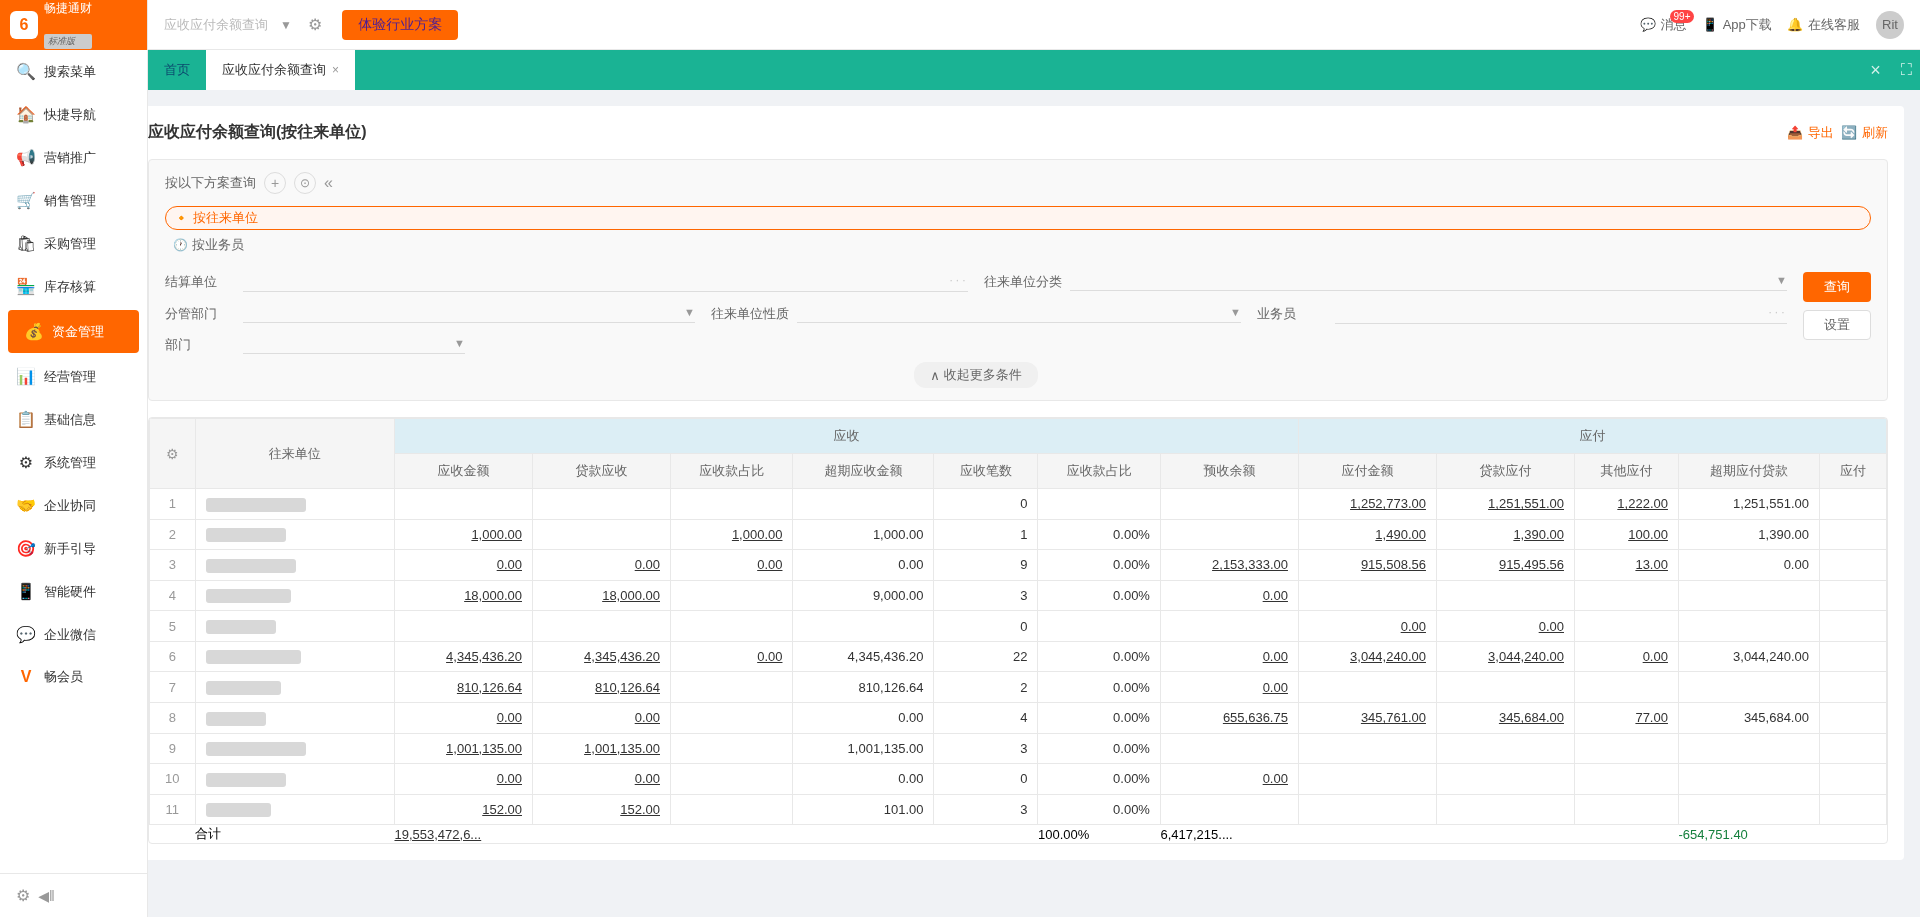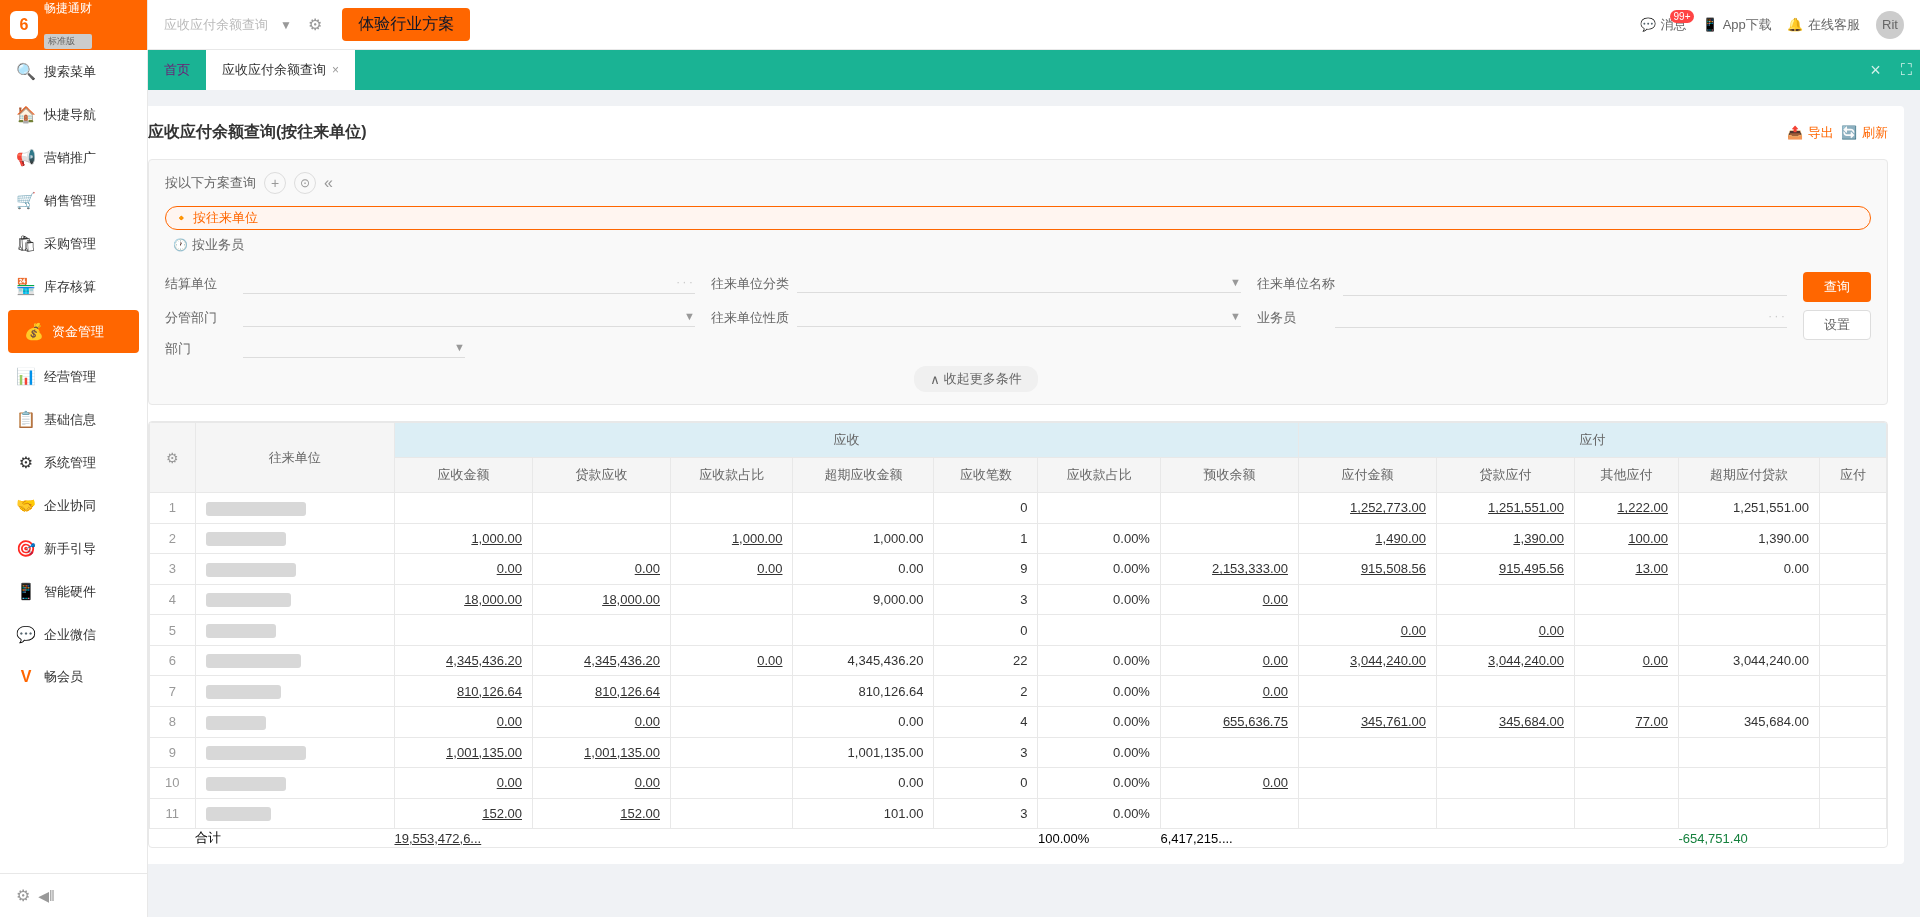--- a/index.html
+++ b/index.html
@@ -8,21 +8,21 @@
     
     .sidebar {
       position: fixed; left: 0; top: 0; width: 148px; height: 100%; background: #fff;
       border-right: 1px solid #e8e8e8; z-index: 100;
     }
     .sidebar-logo {
       height: 50px; background: #ff6600; display: flex; align-items: center; padding: 0 10px; gap: 6px;
     }
     .sidebar-logo-icon { width: 28px; height: 28px; background: #fff; border-radius: 6px; display: flex; align-items: center; justify-content: center; font-size: 16px; font-weight: bold; color: #ff6600; }
     .sidebar-logo-text { color: #fff; font-size: 12px; line-height: 1.3; }
-    .sidebar-logo-badge { background: #ccc; color: #666; font-size: 9px; padding: 1px 4px; border-radius: 2px; margin-top: 18px; }
+    .sidebar-logo-badge { background: #ccc; color: #666; font-size: 9px; padding: 1px 4px; border-radius: 2px; margin-top: 18px; font-style: italic; }
 
     .sidebar-item {
       display: flex; align-items: center; gap: 8px; padding: 12px 16px; cursor: pointer;
       color: #333; transition: background 0.2s;
     }
     .sidebar-item.active { background: #ff6600; color: #fff; border-radius: 4px; margin: 2px 8px; }
     .sidebar-item.active .sidebar-icon { color: #fff; }
     .sidebar-icon { font-size: 16px; width: 20px; text-align: center; }
     .sidebar-label { font-size: 13px; }
 
@@ -34,39 +34,39 @@
     
     .header {
       position: fixed; top: 0; left: 148px; right: 0; height: 50px; background: #fff;
       border-bottom: 1px solid #e8e8e8; display: flex; align-items: center; padding: 0 16px;
       gap: 12px; z-index: 99;
     }
     .header-breadcrumb { color: #999; font-size: 13px; display: flex; align-items: center; gap: 4px; }
     .header-chevron { font-size: 12px; color: #999; cursor: pointer; }
     .header-gear { font-size: 16px; color: #999; cursor: pointer; padding: 4px; }
     .header-solution-btn {
-      background: #ff6600; color: #0f172a; border: none; padding: 6px 16px; border-radius: 4px;
-      cursor: pointer; font-size: 16px; margin-left: 4px;
+      background: #ff6600; color: #4c1d95; border: none; padding: 6px 16px; border-radius: 4px;
+      cursor: pointer; font-size: 14px; margin-left: 4px;
     }
     .header-spacer { flex: 1; }
     .header-right { display: flex; align-items: center; gap: 16px; }
     .header-msg { display: flex; align-items: center; gap: 4px; cursor: pointer; color: #666; position: relative; }
     .header-badge { background: #ff4444; color: #fff; font-size: 10px; padding: 1px 4px; border-radius: 8px; position: absolute; top: -6px; right: -8px; }
     .header-user { width: 28px; height: 28px; border-radius: 50%; background: #ccc; display: flex; align-items: center; justify-content: center; font-size: 11px; color: #666; }
 
     
     .tab-bar {
       position: fixed; top: 50px; left: 148px; right: 0; height: 40px; background: #1ab394;
       display: flex; align-items: center; z-index: 98;
     }
     .tab-item {
       display: flex; align-items: center; gap: 6px; padding: 0 16px; height: 40px;
       cursor: pointer; color: rgba(255,255,255,0.85); font-size: 13px;
     }
-    .tab-item.home { color: #701a75; text-align: center; }
+    .tab-item.home { color: #0c4a6e; text-align: center; }
     .tab-item.active { background: #fff; color: #333; }
     .tab-close { font-size: 12px; color: #999; cursor: pointer; }
     .tab-bar-close { margin-left: auto; padding: 0 12px; cursor: pointer; color: rgba(255,255,255,0.8); font-size: 18px; }
     .tab-bar-expand { padding: 0 8px; cursor: pointer; color: rgba(255,255,255,0.8); font-size: 16px; }
 
     
     .main {
       margin-top: 90px; margin-left: 116px; padding: 16px; background: #f0f2f5;
       min-height: calc(917px - 90px);
     }
@@ -323,24 +323,20 @@
                     <span style="flex:1;"></span>
                     <span class="filter-ellipsis">···</span>
                   </div>
                 </div>
                 <div class="filter-field">
                   <span class="filter-field-label">往来单位分类</span>
                   <div style="flex:1; display:flex; align-items:center; border-bottom:1px solid #ddd; padding-bottom:4px;">
                     <span style="flex:1;"></span>
                     <span class="filter-chevron">▼</span>
                   </div>
-                </div>
-                <div class="filter-field">
-                  <span class="filter-field-label">往来单位名称</span>
-                  <input class="filter-input" type="text" style="">
                 </div>
               </div>
 
               <div class="filter-row" style="margin-bottom:12px;">
                 <div class="filter-field">
                   <span class="filter-field-label">分管部门</span>
                   <div style="flex:1; display:flex; align-items:center; border-bottom:1px solid #ddd; padding-bottom:4px;">
                     <span style="flex:1;"></span>
                     <span class="filter-chevron">▼</span>
                   </div>

